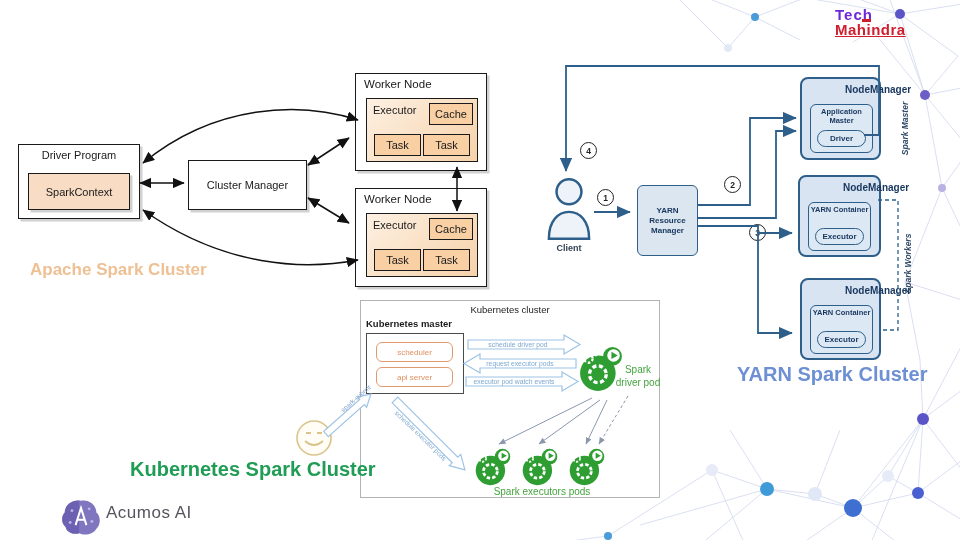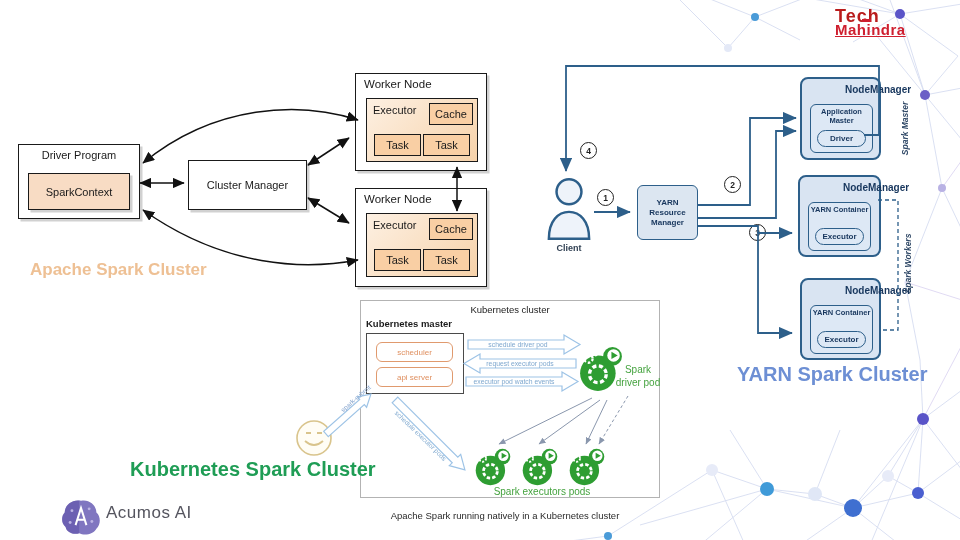--- a/index.html
+++ b/index.html
@@ -3,21 +3,21 @@
 <meta charset="utf-8">
 <style>
   html,body{margin:0;padding:0;background:#e8e8e8;}
   #slide{position:relative;width:960px;height:540px;background:#fff;overflow:hidden;
          font-family:"Liberation Sans", sans-serif;}
   .abs{position:absolute;}
   .ctr{display:flex;align-items:center;justify-content:center;text-align:center;}
 
   
   #page-title{left:27px;top:16px;font-size:36px;color:#111;letter-spacing:.5px;}
-  .brand-line1{left:835px;top:6px;font-size:18px;font-weight:bold;color:#b91c1c;letter-spacing:1px;}
+  .brand-line1{left:835px;top:6px;font-size:15px;font-weight:bold;color:#6d28d9;letter-spacing:1px;}
   .brand-line2{left:835px;top:21px;font-size:15px;font-weight:bold;letter-spacing:.5px;}
 
   
   .blk{border:1px solid #1a1a1a;background:#fff;box-shadow:2.5px 2.5px 0 rgba(0,0,0,.18);}
   .peach{background:#f8dcc4;}
   .sp-txt{font-size:11px;color:#1a1a1a;}
   .exec-region{background:linear-gradient(135deg,#fdf0e2,#f6d2aa);border:1px solid #1a1a1a;}
   .mini{background:#f9cfa4;border:1px solid #1a1a1a;font-size:11px;color:#1a1a1a;}
   .spark-label{font-size:17px;font-weight:bold;}
 
@@ -121,21 +121,21 @@
     </div>
 
     <div class="abs spark-label" style="left:30px;top:260px;color:#eec094;">Apache Spark Cluster</div>
 
     <svg class="abs" style="left:546px;top:177px;" width="46" height="64" viewBox="0 0 48 66">
       <circle cx="24" cy="15" r="13" fill="#eef3fa" stroke="#2d5f8a" stroke-width="2.6"></circle>
       <path d="M3 64 C3 45 13 36 24 36 C35 36 45 45 45 64 Z" fill="#eef3fa" stroke="#2d5f8a" stroke-width="2.6"></path>
     </svg>
     <div class="abs" style="left:544px;top:243px;width:50px;text-align:center;font-size:9px;font-weight:bold;color:#2f3f52;">Client</div>
 
-    <div class="abs ctr" style="left:637px;top:185px;width:61px;height:55px;background:#dce6f1;border:1.6px solid #2d5f8a;border-radius:6px;font-size:8px;font-weight:bold;color:#17365d;line-height:1.25;padding:0 6px;box-sizing:border-box;">YARN Resource Manager</div>
+    <div class="abs ctr" style="left:637px;top:185px;width:61px;height:71px;background:#dce6f1;border:1.6px solid #2d5f8a;border-radius:6px;font-size:8px;font-weight:bold;color:#17365d;line-height:1.25;padding:0 6px;box-sizing:border-box;">YARN Resource Manager</div>
 
     <div class="abs nm" style="left:800px;top:77px;width:77px;height:79px;">
       <div class="nm-title">NodeManager</div>
       <div class="nm-inner">
         <div class="nm-inner-title">Application Master</div>
         <div class="nm-pill ctr">Driver</div>
       </div>
     </div>
 
     <div class="abs nm" style="left:798px;top:175px;width:79px;height:78px;">
@@ -209,21 +209,20 @@
     <svg class="abs" style="left:568px;top:447px;" width="38" height="40" viewBox="0 0 44 46">
       <circle cx="19" cy="27" r="17" fill="#2e9d32"></circle>
         <circle cx="33" cy="11" r="9" fill="#2e9d32"></circle>
       <circle cx="34" cy="10" r="6" fill="#fff"></circle>
         <polygon points="32,6.5 32,13.5 38,10" fill="#2e9d32"></polygon>
       <circle cx="19" cy="28" r="8" fill="none" stroke="#fff" stroke-width="3.2" stroke-dasharray="4 2.4"></circle>
       <circle cx="10" cy="13" r="4" fill="none" stroke="#fff" stroke-width="2.2" stroke-dasharray="2.5 1.8"></circle>
     </svg>
     <div class="abs green-txt" style="left:477px;top:486px;width:130px;">Spark executors pods</div>
 
-    <div class="abs cap" style="left:380px;top:510px;width:250px;">Apache Spark running natively in a Kubernetes cluster</div>
     <div class="abs k8s-label" style="left:130px;top:458px;color:#1f9d55;">Kubernetes Spark Cluster</div>
 
     <div class="abs" style="left:58px;top:496px;width:160px;height:40px;">
       <svg class="abs" style="left:0;top:2px;" width="46" height="38" viewBox="0 0 48 42">
         <path d="M24 3 C14 1 6 8 6 16 C2 20 2 28 7 32 C8 38 16 41 22 39 C28 42 38 40 41 34 C46 30 46 20 41 16 C41 8 33 1 24 3 Z" fill="#8076c0"></path>
         <path d="M24 3 C14 1 6 8 6 16 C2 20 2 28 7 32 C8 38 16 41 22 39 L22 3 Z" fill="#5b4ea6" opacity=".55"></path>
         <circle cx="14" cy="14" r="1.6" fill="#bcb4e4"></circle>
           <circle cx="33" cy="12" r="1.6" fill="#bcb4e4"></circle>
         <circle cx="36" cy="26" r="1.6" fill="#bcb4e4"></circle>
           <circle cx="12" cy="27" r="1.6" fill="#bcb4e4"></circle>

